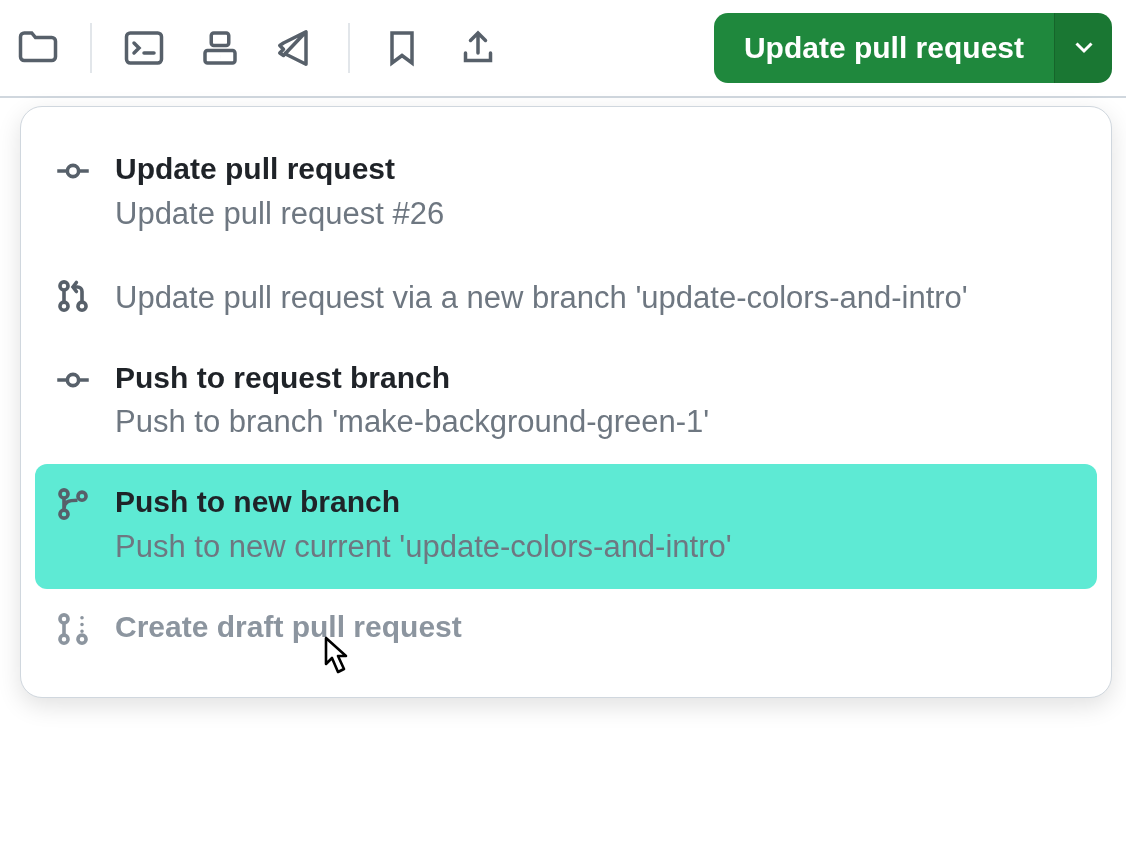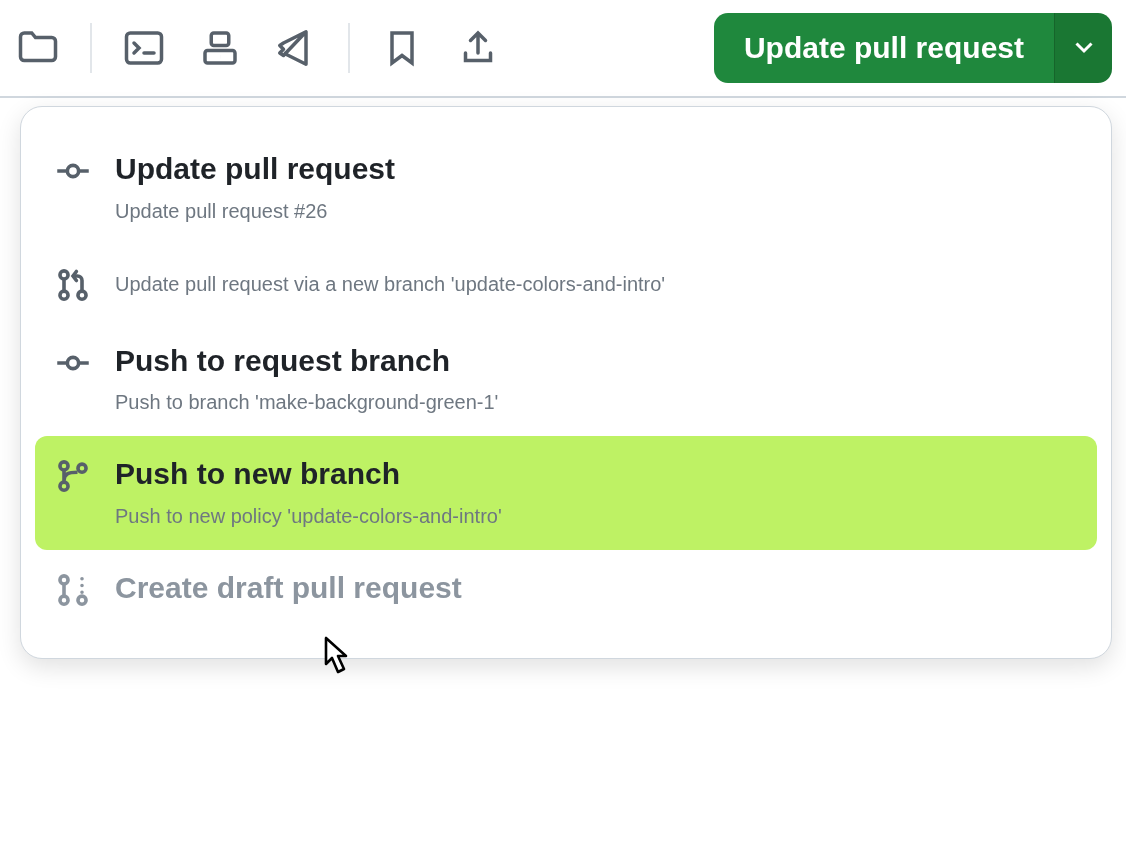--- a/index.html
+++ b/index.html
@@ -79,21 +79,21 @@
   }
   .menu-item {
     display: flex;
     align-items: flex-start;
     padding: 18px 18px;
     border-radius: 12px;
     cursor: pointer;
     gap: 22px;
   }
   .menu-item.highlighted {
-    background: #bef264;
+    background: #5eead4;
   }
   .menu-item.disabled {
     cursor: not-allowed;
   }
   .menu-icon {
     width: 40px;
     height: 40px;
     display: flex;
     align-items: center;
     justify-content: center;
@@ -105,24 +105,23 @@
   .menu-icon svg { width: 36px; height: 36px; }
   .menu-text { flex: 1; }
   .menu-title {
     font-size: 30px;
     font-weight: 700;
     color: #1f2328;
     line-height: 1.35;
   }
   .menu-item.disabled .menu-title { color: #8c959f; }
   .menu-desc {
-    font-size: 20px;
+    font-size: 31px;
     color: #6e7781;
     line-height: 1.55;
-    margin-top: 6px;
   }
   .cursor-overlay {
     position: absolute;
     top: 636px;
     left: 314px;
     pointer-events: none;
   }
 </style>
 </head>
 <body>
@@ -227,21 +226,21 @@
     <div class="menu-icon">
       <svg viewBox="0 0 16 16" fill="none" stroke="currentColor" stroke-width="1.6">
           <circle cx="4" cy="3.5" r="1.8"></circle>
           <circle cx="4" cy="12.5" r="1.8"></circle>
           <circle cx="12" cy="4.5" r="1.8"></circle>
           <path d="M4 5.3v5.4M4 10c0-3 2-3.7 6-3.7"></path>
         </svg>
     </div>
     <div class="menu-text">
       <div class="menu-title">Push to new branch</div>
-      <div class="menu-desc">Push to new policy 'update-colors-and-intro'</div>
+      <div class="menu-desc">Push to new current 'update-colors-and-intro'</div>
     </div>
   </div>
 
   <div class="menu-item disabled">
     <div class="menu-icon">
       <svg viewBox="0 0 16 16" fill="none" stroke="currentColor" stroke-width="1.6">
           <circle cx="4" cy="3.5" r="1.8"></circle>
           <circle cx="4" cy="12.5" r="1.8"></circle>
           <circle cx="12" cy="12.5" r="1.8"></circle>
           <path d="M4 5.3v5.4"></path>

